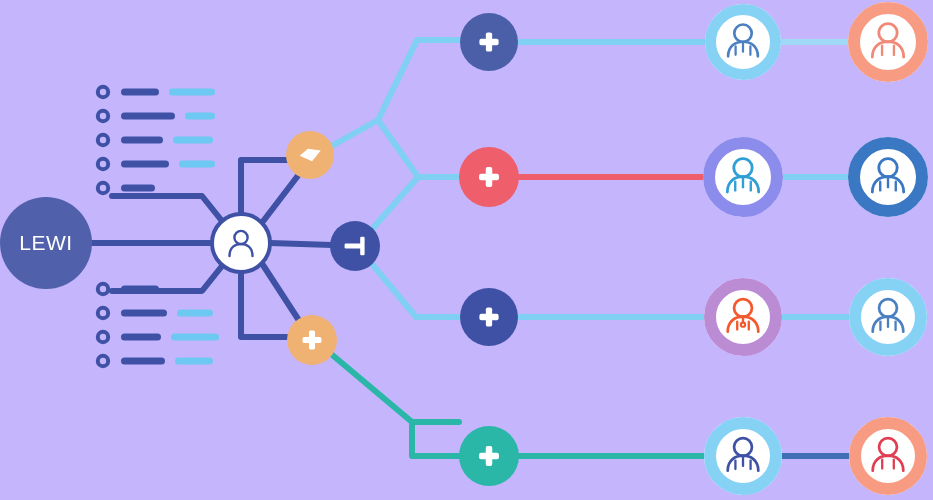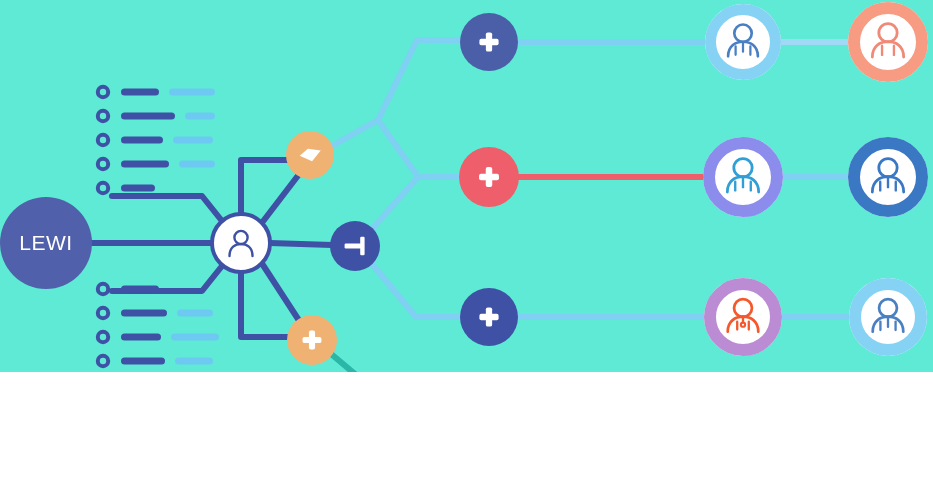--- a/index.html
+++ b/index.html
@@ -7,22 +7,22 @@
     margin: 0;
     padding: 0;
     background: #ffffff;
   }
   body {
     font-family: "Liberation Sans", sans-serif;
   }
   #canvas {
     position: relative;
     width: 933px;
-    height: 372px;
-    background: #5eead4;
+    height: 500px;
+    background: #c4b5fd;
     overflow: hidden;
   }
   #diagram-svg {
     position: absolute;
     left: 0;
     top: 0;
     width: 933px;
     height: 500px;
   }
   .root-label {

